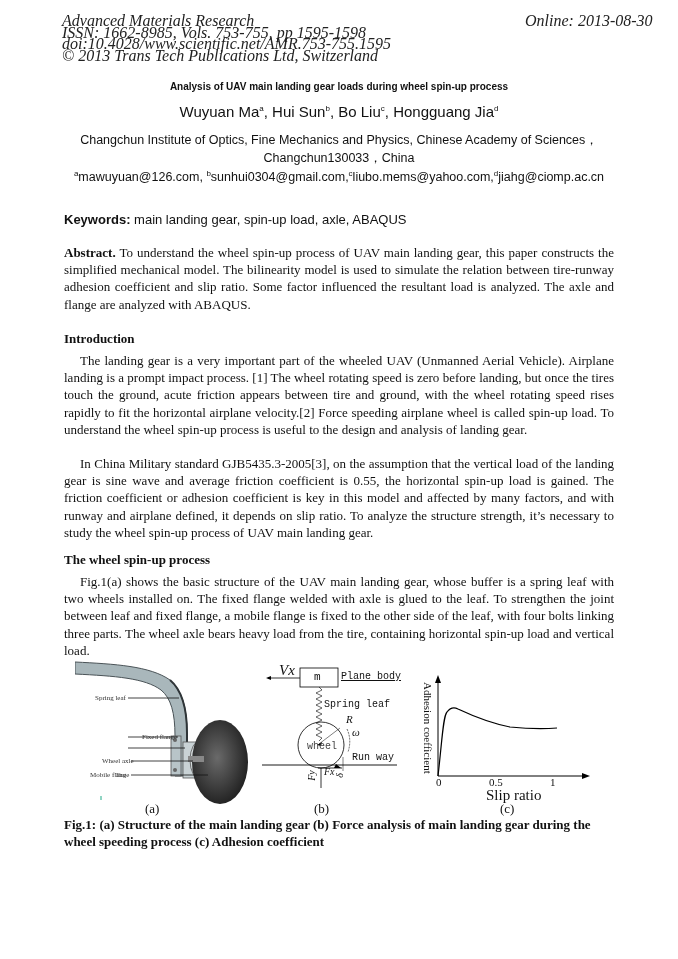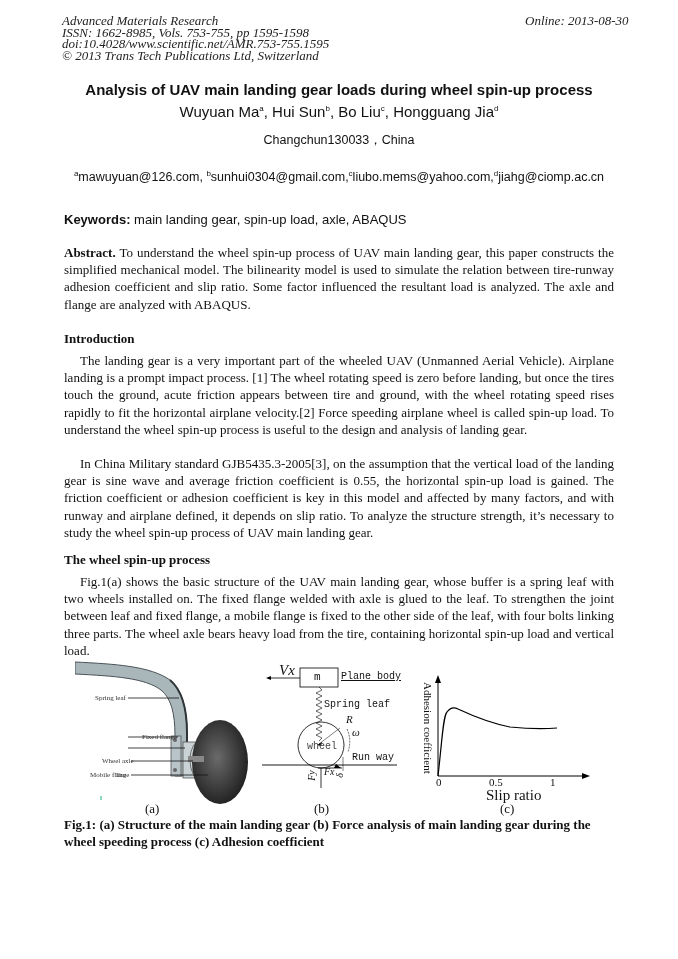--- a/index.html
+++ b/index.html
@@ -1,22 +1,22 @@
 <!DOCTYPE html>
 <html><head>
 <meta charset="utf-8">
 <style>
   html, body { margin: 0; padding: 0; background: #ffffff; }
   body { width: 678px; height: 959px; position: relative; overflow: hidden; color: #111; }
   .serif { font-family: "Liberation Serif", "DejaVu Serif", serif; }
   .sans { font-family: "Liberation Sans", "DejaVu Sans", sans-serif; }
   .mono { font-family: "Liberation Mono", "DejaVu Sans Mono", monospace; }
   .abs { position: absolute; }
-  .hdr { font-size: 13px; font-style: italic; line-height: 11.6px; color: #222; }
-  .title { left: 0; width: 678px; text-align: center; font-weight: bold; font-size: 15px; top: 81px; }
+  .hdr { font-size: 16px; font-style: italic; line-height: 11.6px; color: #222; }
+  .title { left: 0; width: 678px; text-align: center; font-weight: bold; font-size: 10px; top: 81px; }
   .authors { left: 0; width: 678px; text-align: center; font-size: 15px; top: 103px; }
   .affil { left: 60px; width: 558px; text-align: center; font-size: 12.5px; line-height: 18px; top: 131px; }
   .emails { left: 60px; width: 558px; text-align: center; font-size: 12.5px; top: 170px; }
   sup { font-size: 8px; vertical-align: super; line-height: 0; }
   .kw { left: 64px; top: 212px; font-size: 13px; }
   .para { left: 64px; width: 550px; font-size: 13px; line-height: 17.2px; text-align: justify; }
   .heading { left: 64px; font-size: 13px; font-weight: bold; }
   .indent { text-indent: 16px; }
   .fig-label { font-size: 13px; }
   .callout { font-size: 7px; color: #333; }
@@ -34,20 +34,21 @@
 <div class="abs serif hdr" style="left:525px; top:15px;">Online: 2013-08-30</div>
 
 <div class="abs sans title">Analysis of UAV main landing gear loads during wheel spin-up process</div>
 <div class="abs sans authors">
   <span>Wuyuan Ma</span><sup>a</sup>,
   <span>Hui Sun</span><sup>b</sup>,
   <span>Bo Liu</span><sup>c</sup>,
   <span>Hongguang Jia</span><sup>d</sup>
 </div>
 <div class="abs sans affil">
+  <div>Changchun Institute of Optics, Fine Mechanics and Physics, Chinese Academy of Sciences，</div>
   <div>Changchun130033，China</div>
 </div>
 <div class="abs sans emails">
   <sup>a</sup><span>mawuyuan@126.com, </span>
   <sup>b</sup><span>sunhui0304@gmail.com,</span><sup>c</sup><span>liubo.mems@yahoo.com,</span><sup>d</sup><span>jiahg@ciomp.ac.cn</span>
 </div>
 
 <div class="abs sans kw">
   <b>Keywords:</b><span> main landing gear, spin-up load, axle, ABAQUS</span>
 </div>

